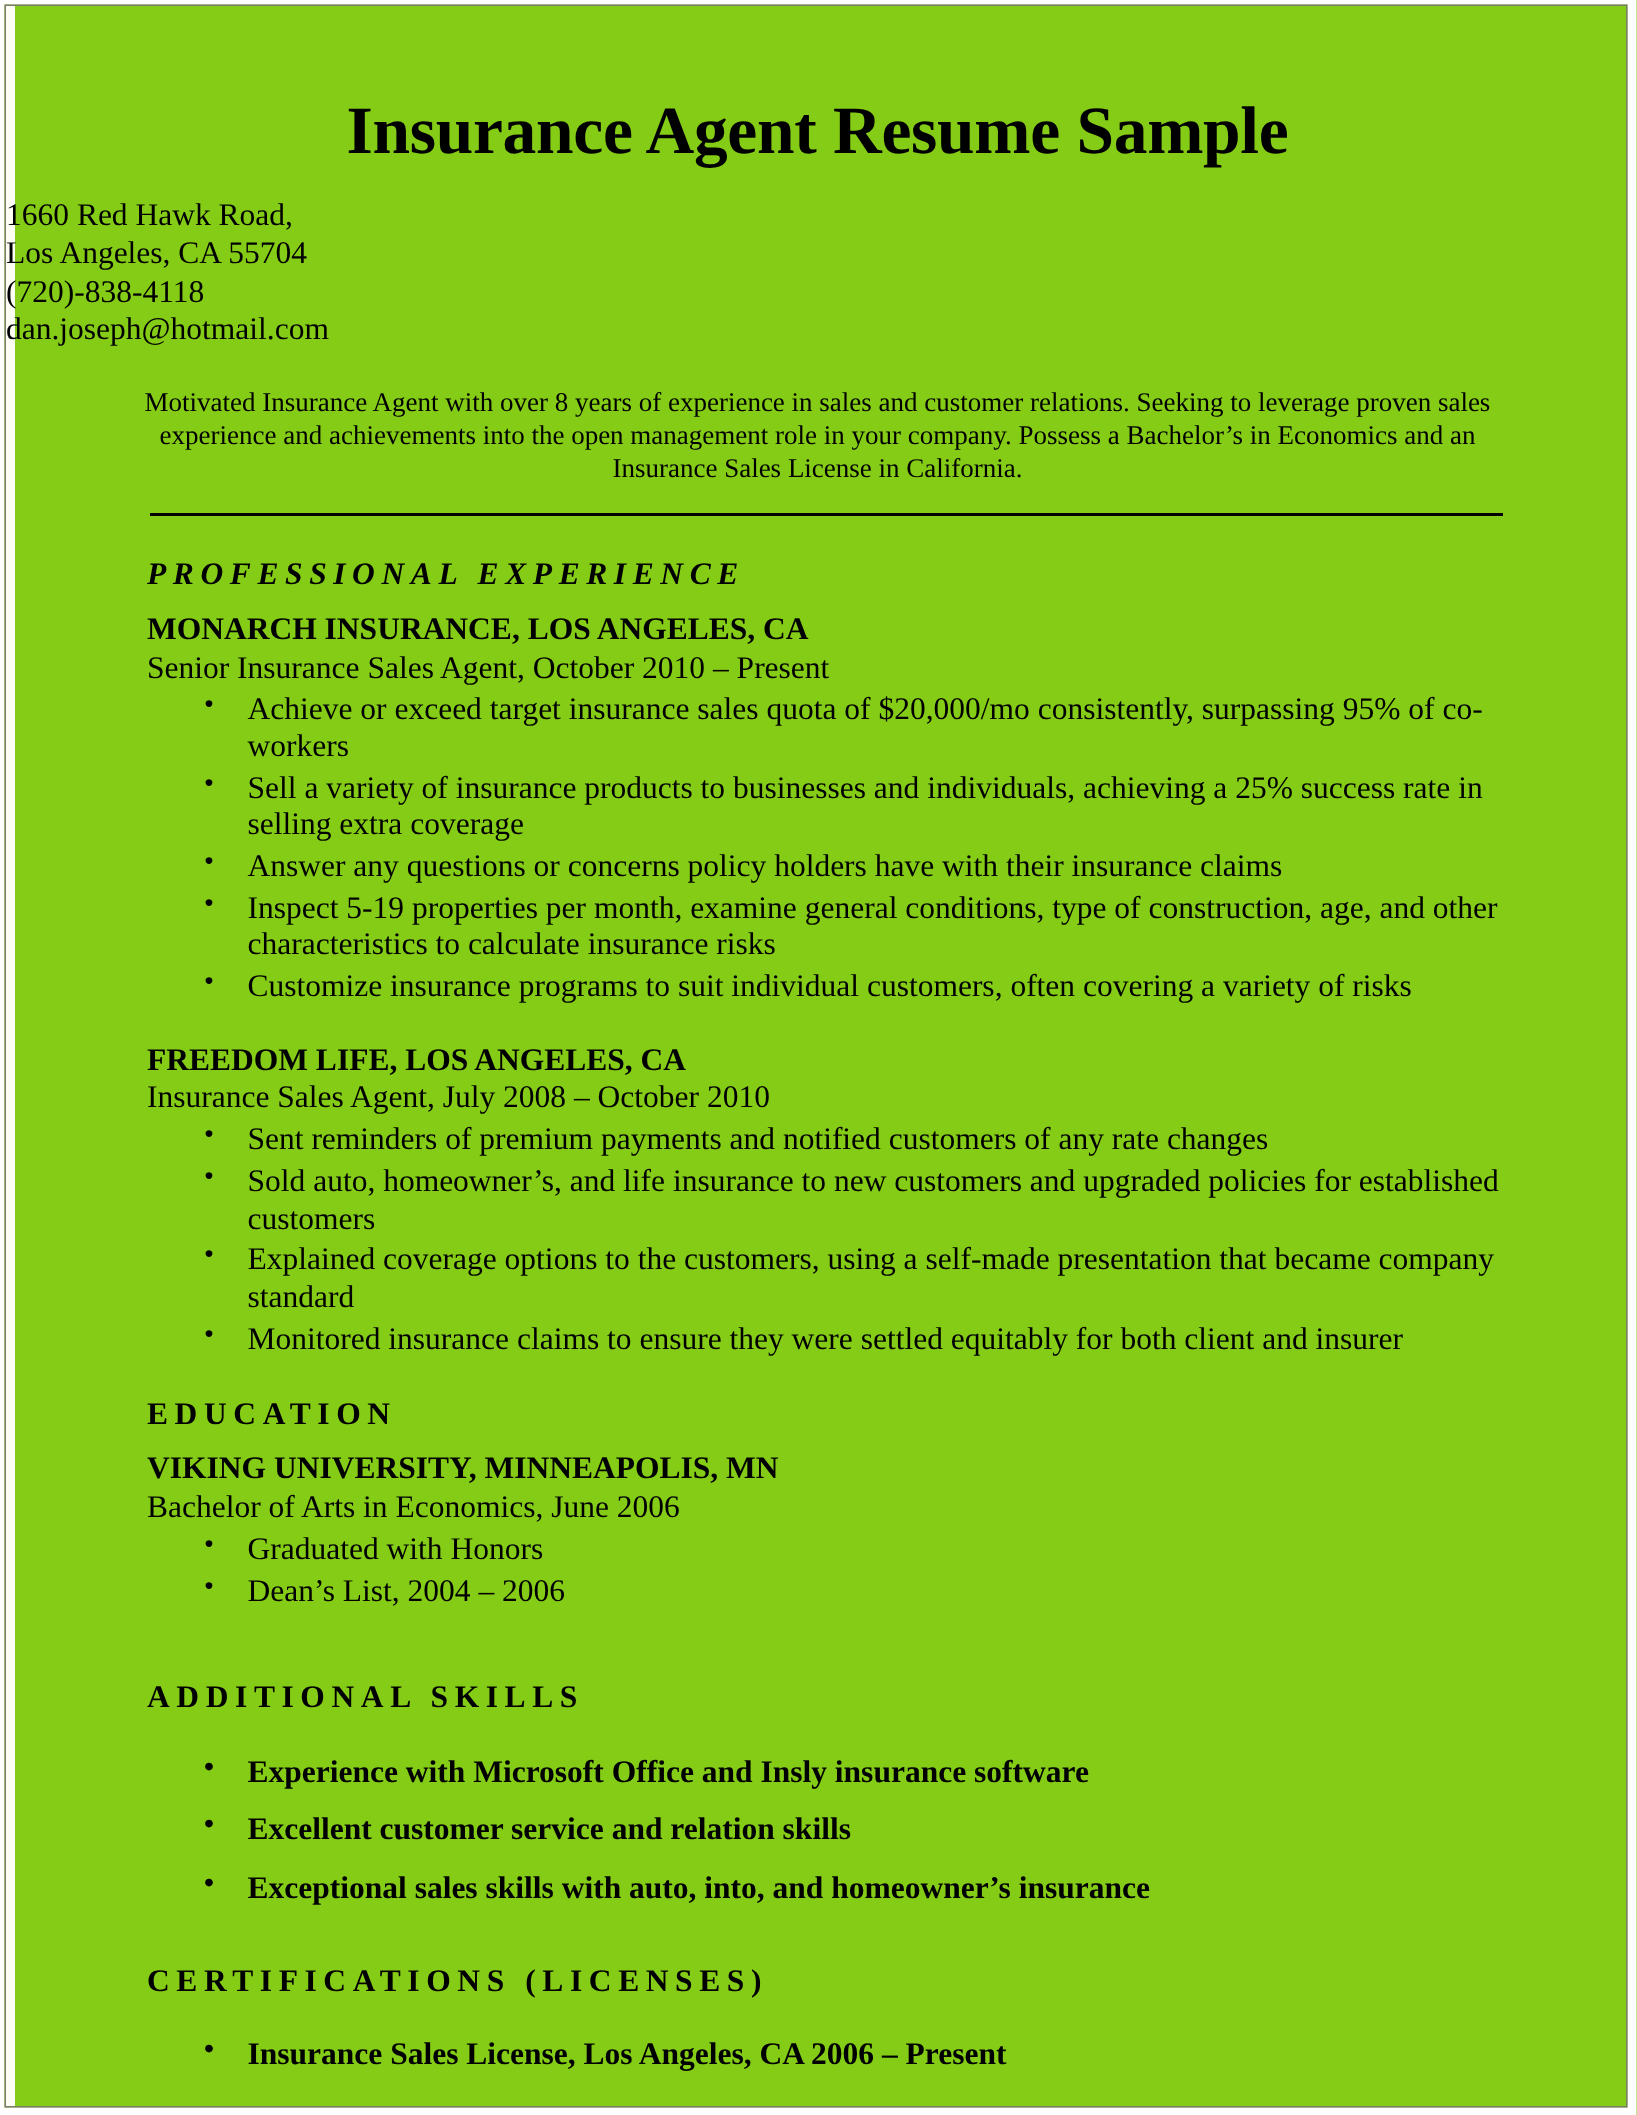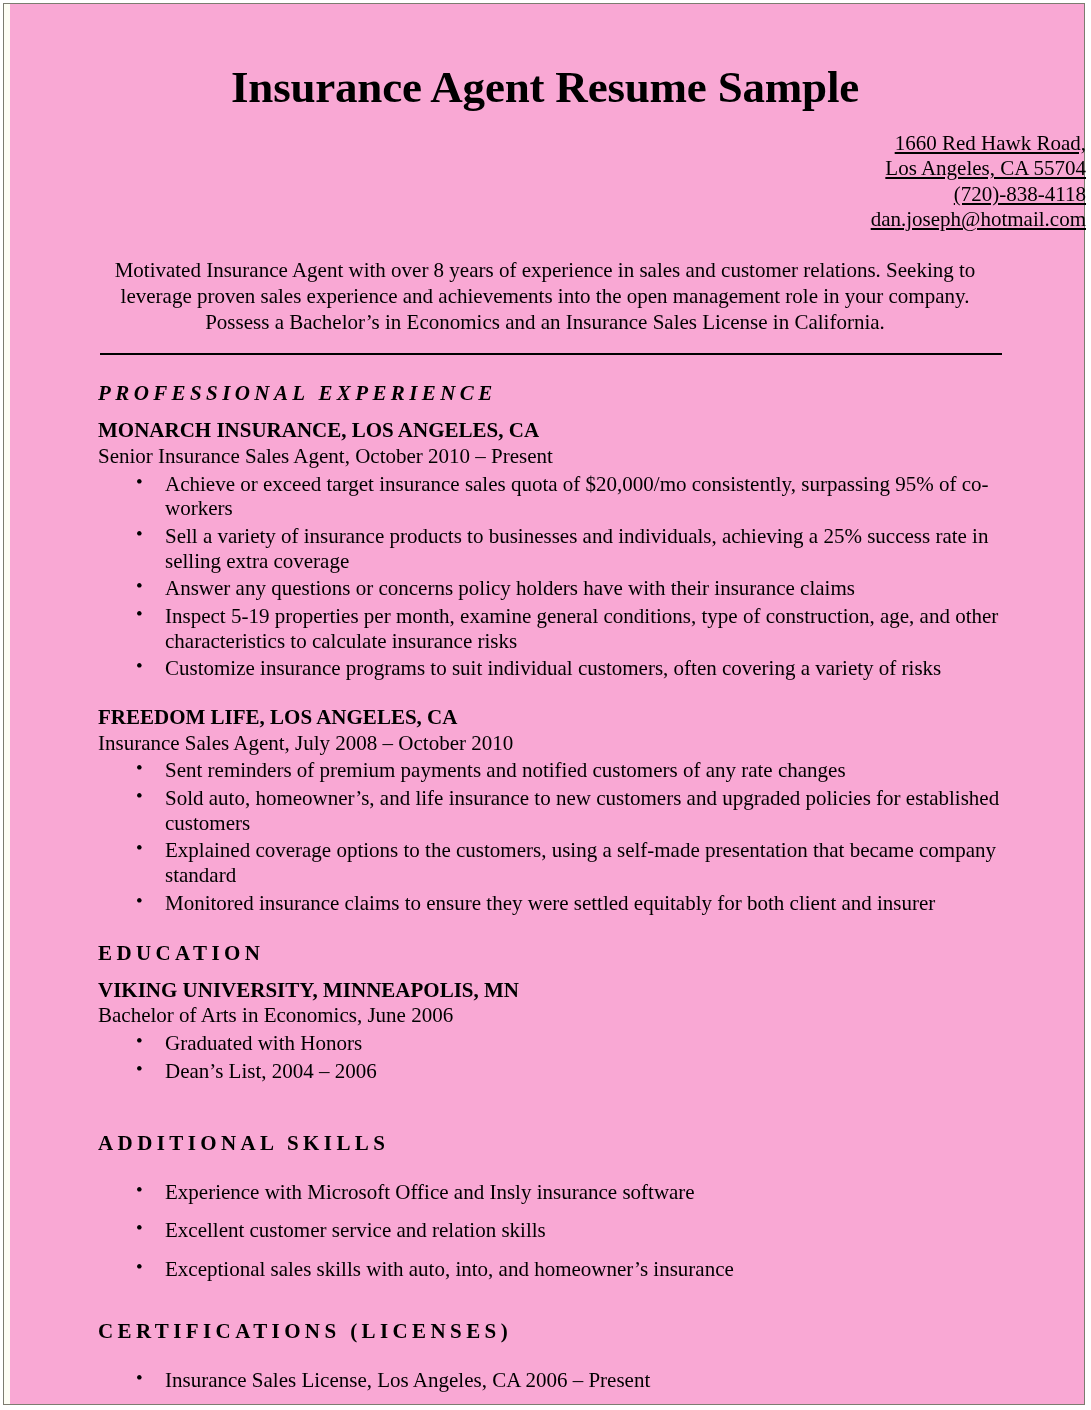--- a/index.html
+++ b/index.html
@@ -17,21 +17,21 @@
   }
 
   .page-frame {
     position: absolute;
     left: 3px;
     top: 3px;
     width: 1082px;
     height: 1402px;
     box-sizing: border-box;
     border: 1px solid #7c7c70;
-    background: #f9a8d4;
+    background: #84cc16;
   }
   .page-frame::before {
     content: "";
     position: absolute;
     left: 0;
     top: 0;
     width: 6px;
     height: 100%;
     background: #fdfdf4;
     pointer-events: none;
@@ -52,35 +52,34 @@
     text-align: center;
     font-size: 45px;
     font-weight: bold;
     line-height: 1.06;
     letter-spacing: -0.2px;
     margin: 60px 0 0 0;
     padding: 0 40px;
   }
 
   .contact-block {
-    text-align: right;
+    text-align: left;
     font-size: 21px;
     line-height: 1.215;
     margin-top: 19px;
-    text-decoration: underline;
   }
   .contact-line {
     display: block;
   }
 
   
   .summary {
     margin: 24px 92px 0 92px;
     text-align: center;
-    font-size: 21px;
+    font-size: 18px;
     line-height: 1.24;
   }
 
   .divider {
     height: 0;
     border-top: 2px solid #000;
     margin: 18px 84px 0 96px;
   }
 
   
@@ -130,20 +129,21 @@
     font-size: 19px;
     line-height: inherit;
   }
 
   
   ul.bullets.loose > li {
     margin-top: 14px;
   }
   ul.bullets.loose {
     margin-top: 24px;
+    font-weight: bold;
   }
 
   .exp-block { margin-top: 0; }
   .exp-block + .exp-block { margin-top: 24px; }
 
   .section-block.education .org-name { margin-top: 11px; }
   .section-block.skills .section-header { margin-top: 47px; }
   .section-block.certifications .section-header { margin-top: 37px; }
 </style>
 </head>

